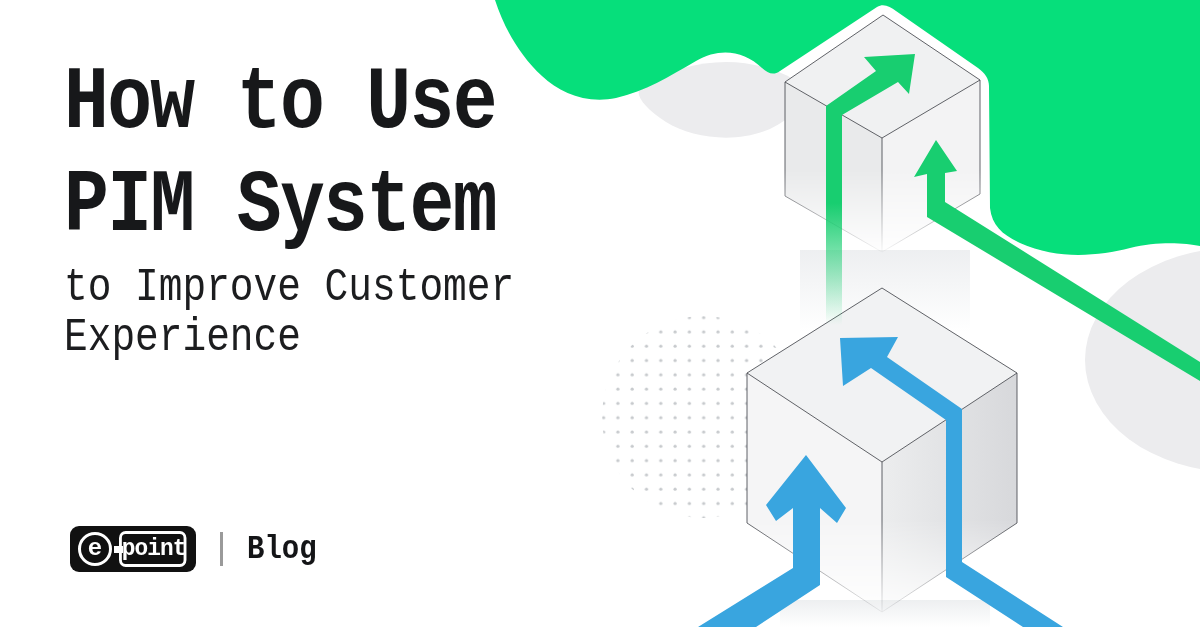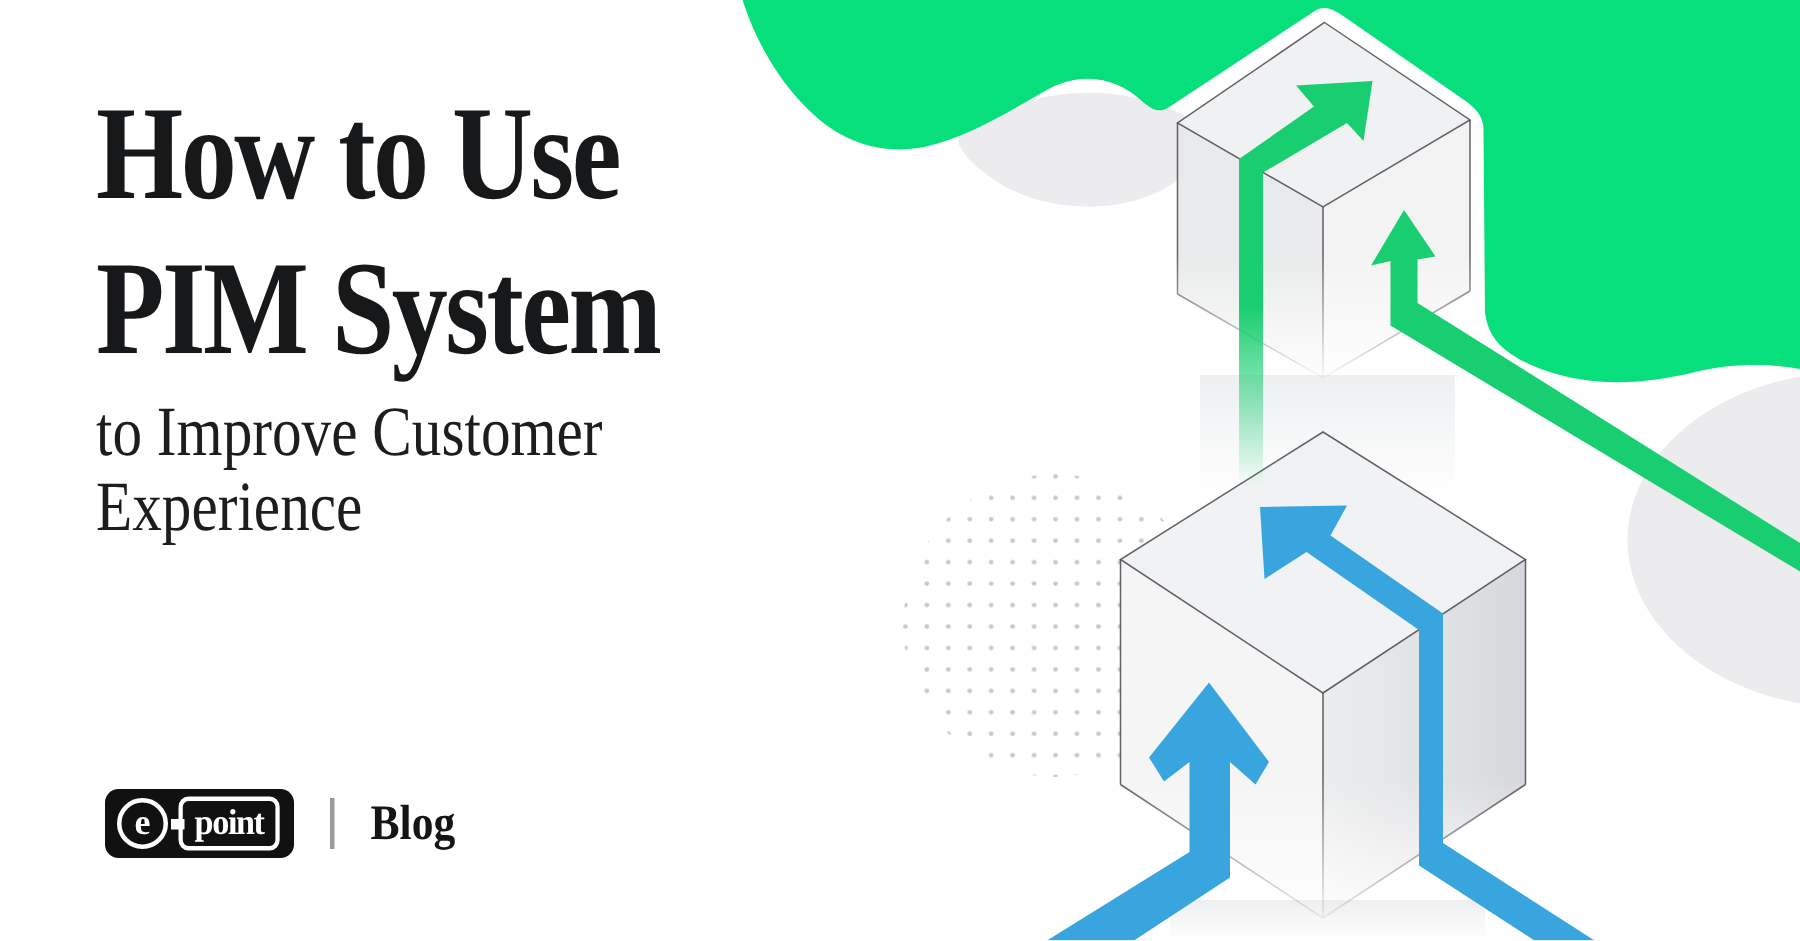--- a/index.html
+++ b/index.html
@@ -1,18 +1,18 @@
 <!DOCTYPE html>
 <html><head>
 <meta charset="utf-8">
 <style>
   html,body{margin:0;padding:0;background:#ffffff;}
   .stage{
     position:relative;width:1200px;height:627px;background:#ffffff;
-    overflow:hidden;font-family:Liberation Serif, serif;
+    overflow:hidden;font-family:Liberation Mono, monospace;
   }
   .art{position:absolute;left:0;top:0;width:1200px;height:627px;}
   .headline{
     position:absolute;left:64px;top:52px;
     font-size:89px;line-height:103px;font-weight:700;color:#17181a;
     letter-spacing:-2px;transform:scaleX(0.84);transform-origin:left top;
     white-space:nowrap;
   }
   .subtitle{
     position:absolute;left:64px;top:263px;

